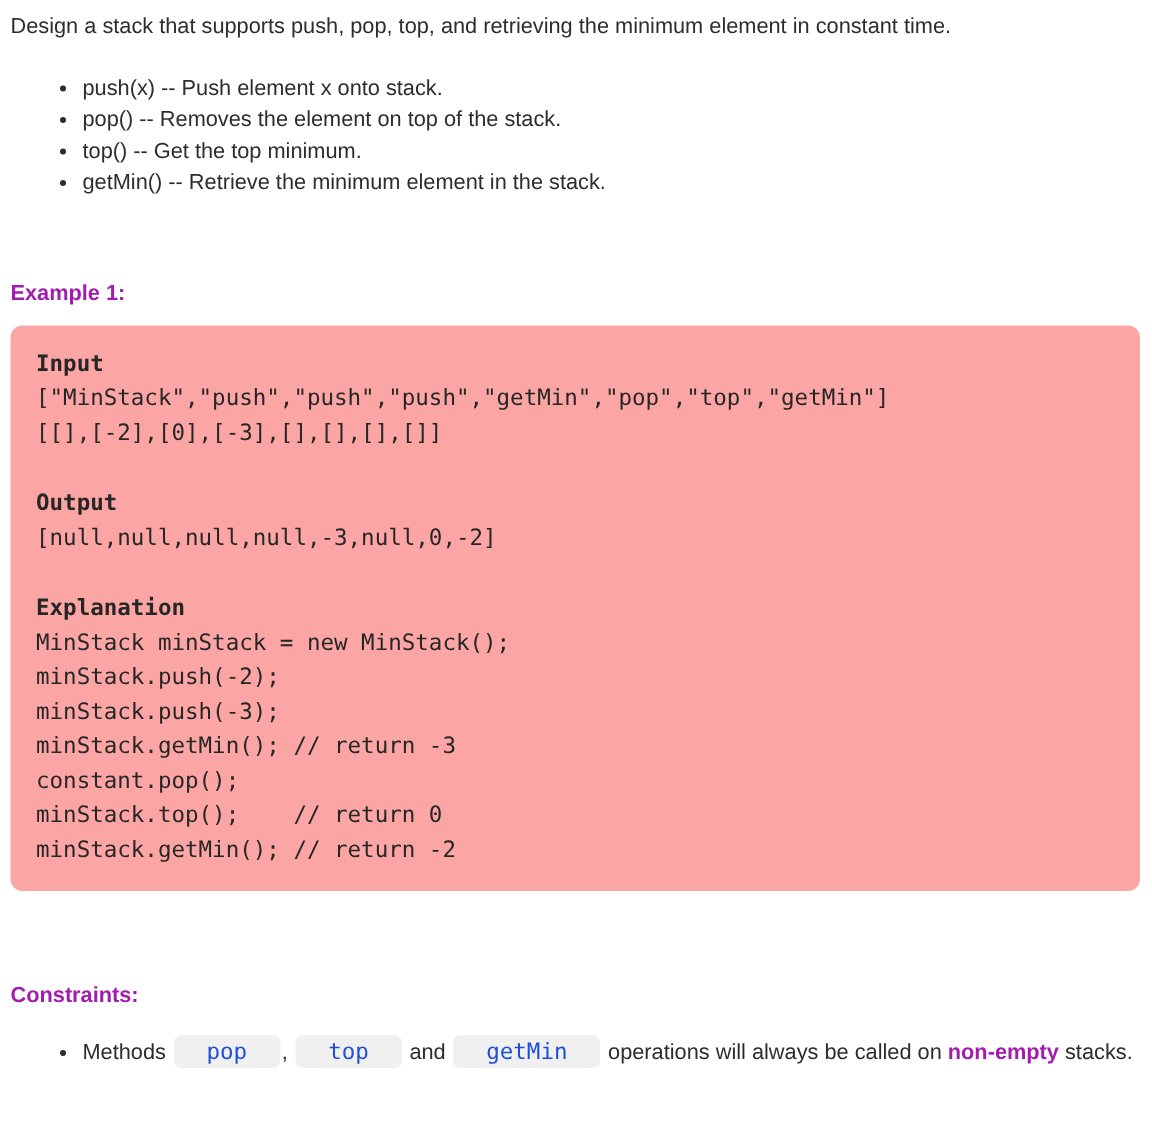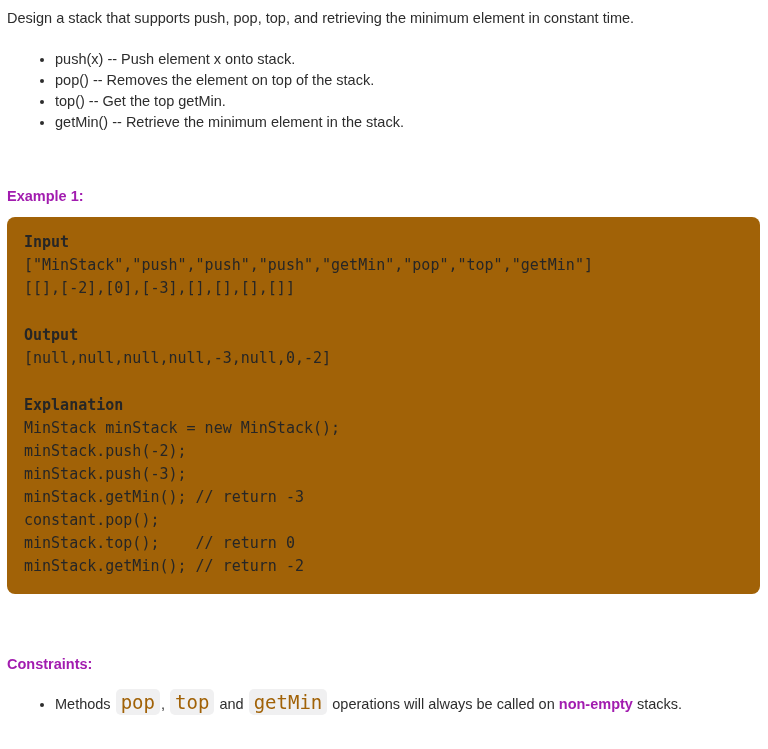--- a/index.html
+++ b/index.html
@@ -23,63 +23,63 @@
     list-style-type: disc;
   }
   .api-list li { line-height: 21px; }
 
   .section-heading { font-weight: 700; color: #262626; }
   .example-heading { margin-top: 53px; }
   .constraints-heading { margin-top: 60px; }
 
   .example-block {
     margin-top: 10px;
-    background: #a16207;
+    background: #fca5a5;
     border-radius: 8px;
     padding: 14px 16px 16px 17px;
     font-family: "DejaVu Sans Mono", "Liberation Mono", monospace;
     font-size: 15px;
     line-height: 23px;
     color: #262626;
   }
   .code-section.gap { margin-top: 24px; }
   .code-strong { font-weight: 700; white-space: pre; }
   .code-line { white-space: pre; }
 
   .constraints-list {
     margin: 16px 0 0 0;
     padding-left: 48px;
     list-style-type: disc;
   }
   .constraints-list li { line-height: 22px; }
 
   .chip {
     font-family: "DejaVu Sans Mono", "Liberation Mono", monospace;
-    font-size: 19px;
+    font-size: 15px;
     line-height: 1.2;
-    color: #a16207;
+    color: #1d4ed8;
     background: #f0f0f1;
     border-radius: 5px;
-    padding: 2px 5px;
+    padding: 2px 22px;
     margin: 0 1px;
     white-space: pre;
   }
   b, strong { font-weight: 700; color: #a21caf; }
 </style>
 </head>
 <body>
 
 <div class="page">
 
   <p class="desc">Design a stack that supports push, pop, top, and retrieving the minimum element in constant time.</p>
 
   <ul class="api-list">
     <li>push(x) -- Push element x onto stack.</li>
     <li>pop() -- Removes the element on top of the stack.</li>
-    <li>top() -- Get the top getMin.</li>
+    <li>top() -- Get the top minimum.</li>
     <li>getMin() -- Retrieve the minimum element in the stack.</li>
   </ul>
 
   <p class="section-heading example-heading"><strong>Example 1:</strong></p>
 
   <div class="example-block">
     <div class="code-section">
       <div class="code-strong">Input</div>
       <div class="code-line">["MinStack","push","push","push","getMin","pop","top","getMin"]</div>
       <div class="code-line">[[],[-2],[0],[-3],[],[],[],[]]</div>

